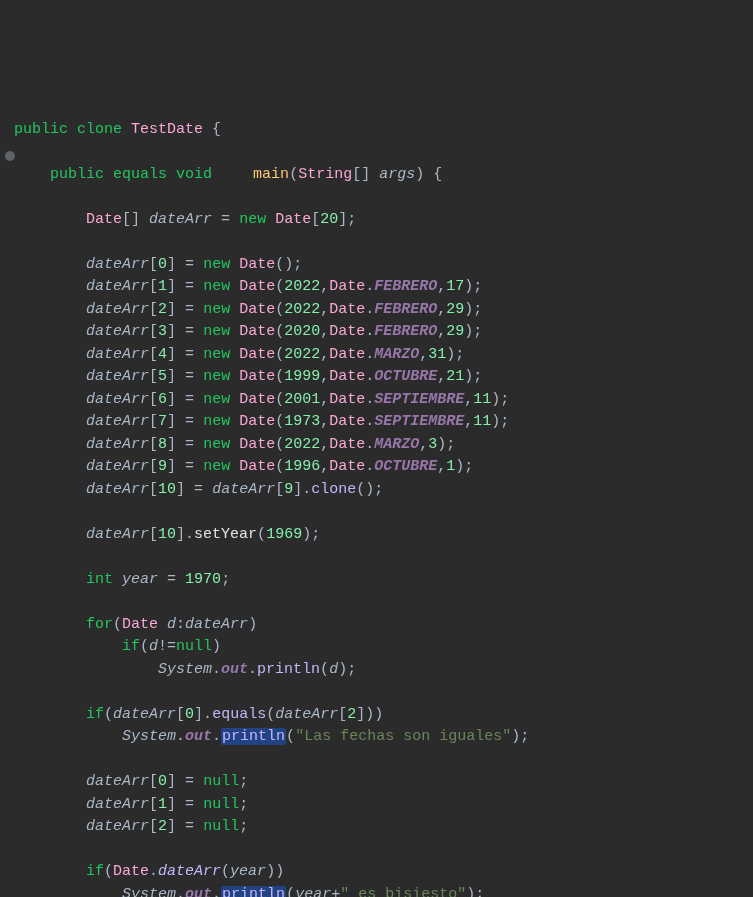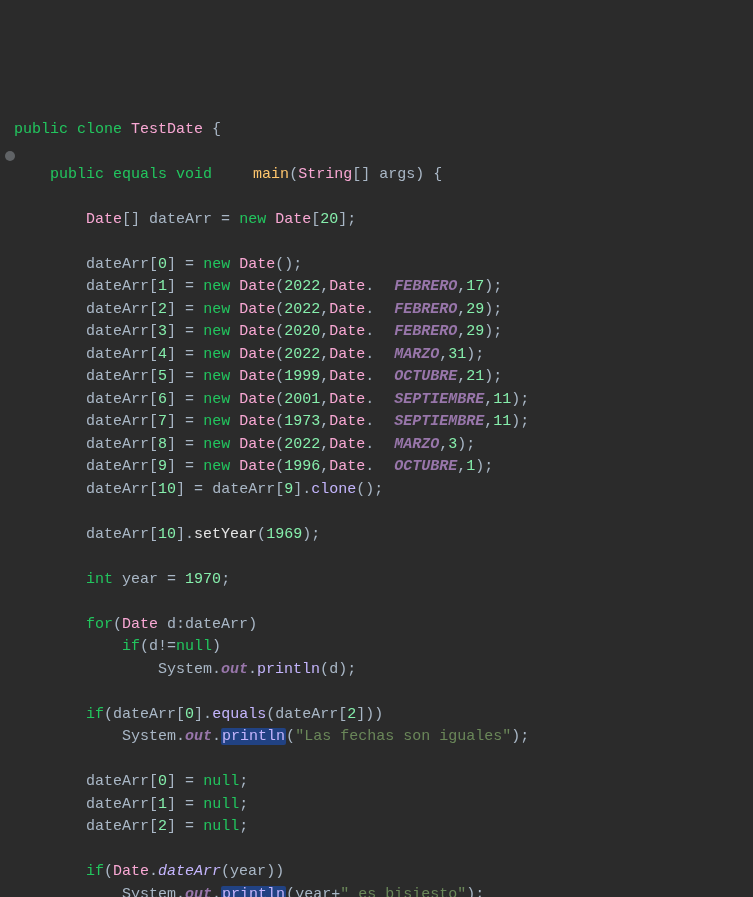--- a/index.html
+++ b/index.html
@@ -23,24 +23,24 @@
     height: 10px;
     background: #606366;
     border-radius: 50%;
   }
   .code { position: relative; padding-left: 8px; }
   .kw { color: #22c55e; }      
   .cls { color: #f9a8d4; }     
   .method-def { color: #ffc66d; margin-left: 32px; }  
   .method-call { color: #c4b5fd; } 
   .method-call-y { color: #e5e5e5; margin-top: 18px; } 
-  .var { color: #a9b7c6; }
+  .var { color: #a9b7c6; font-style: italic; }
   .num { color: #86efac; }
   .str { color: #6a8759; }
-  .field { color: #9876aa; font-style: italic; margin-left: 20px; }  
+  .field { color: #9876aa; font-style: italic; }  
   .paren { color: #a9b7c6; }
   .brace { color: #a9b7c6; }
   .op { color: #a9b7c6; }
   .hl { background: #214283; border-radius: 2px; padding: 0 1px; } 
   .static-italic { font-style: italic; font-weight: bold; }
   .out-field { color: #9876aa; font-style: italic; font-weight: bold; }
 </style>
 </head>
 <body>
 

